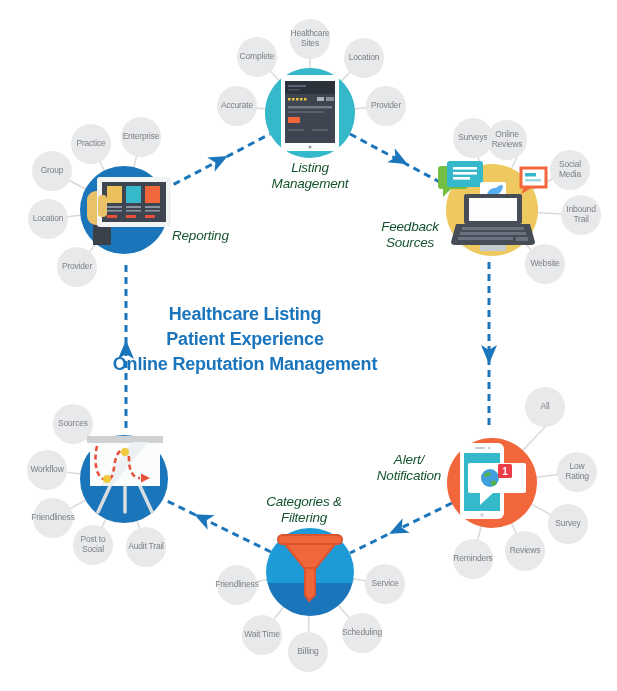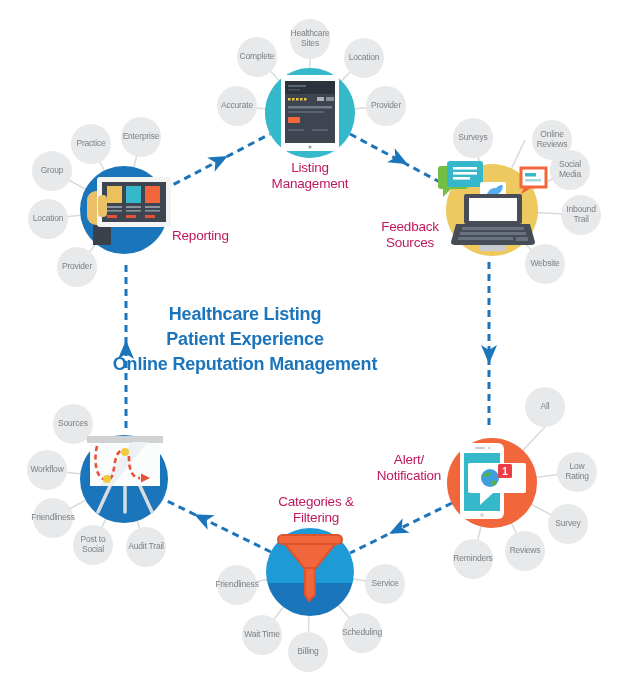--- a/index.html
+++ b/index.html
@@ -13,22 +13,22 @@
     background:#e8e9ea;display:flex;align-items:center;justify-content:center;
     text-align:center;font-size:8.5px;line-height:1.12;color:#7e8184;
     letter-spacing:-0.2px;z-index:2;
   }
   .node{
     position:absolute;border-radius:50%;z-index:3;
     display:flex;align-items:center;justify-content:center;
   }
   .node svg{overflow:visible;}
   .nlabel{
-    position:absolute;z-index:4;font-size:13.5px;line-height:1.22;color:#be185d;
-    text-align:center;letter-spacing:-0.2px;
+    position:absolute;z-index:4;font-size:13.5px;line-height:1.22;color:#14532d;
+    text-align:center;letter-spacing:-0.2px;font-style:italic;
   }
   .title{
     position:absolute;left:0;top:302px;width:490px;text-align:center;z-index:4;
     font-weight:bold;font-size:18px;line-height:25px;color:#1b75bc;letter-spacing:-0.2px;
   }
   .conn{stroke:#d9dadb;stroke-width:1.5;}
   .flow{stroke:#1b75bb;stroke-width:3;stroke-dasharray:7 5;fill:none;}
   .head{fill:#1b75bb;}
 </style>
 </head>
@@ -112,21 +112,21 @@
     </g>
   </svg>
 
   <div class="sat" style="left:217px;top:86px">Accurate</div>
   <div class="sat" style="left:237px;top:37px">Complete</div>
   <div class="sat" style="left:290px;top:19px">Healthcare Sites</div>
   <div class="sat" style="left:344px;top:38px">Location</div>
   <div class="sat" style="left:366px;top:86px">Provider</div>
 
   <div class="sat" style="left:453px;top:118px">Surveys</div>
-  <div class="sat" style="left:532px;top:120px">Online Reviews</div>
+  <div class="sat" style="left:487px;top:120px">Online Reviews</div>
   <div class="sat" style="left:550px;top:150px">Social Media</div>
   <div class="sat" style="left:561px;top:195px">Inbound Trail</div>
   <div class="sat" style="left:525px;top:244px">Website</div>
 
   <div class="sat" style="left:32px;top:151px">Group</div>
   <div class="sat" style="left:71px;top:124px">Practice</div>
   <div class="sat" style="left:121px;top:117px">Enterprise</div>
   <div class="sat" style="left:28px;top:199px">Location</div>
   <div class="sat" style="left:57px;top:247px">Provider</div>
 
@@ -272,21 +272,21 @@
       <polygon points="59,37.5 68,42 59,46.5" fill="#e8503a"></polygon>
       <circle cx="25" cy="43" r="4" fill="#f0c93f"></circle>
       <circle cx="43" cy="16" r="4" fill="#f0c93f"></circle>
     </svg>
   </div>
 
   <div class="nlabel" style="left:265px;top:160px;width:90px">Listing Management</div>
   <div class="nlabel" style="left:374px;top:219px;width:72px">Feedback Sources</div>
   <div class="nlabel" style="left:172px;top:228px;width:70px;text-align:left">Reporting</div>
   <div class="nlabel" style="left:368px;top:452px;width:82px">Alert/ Notification</div>
-  <div class="nlabel" style="left:276px;top:494px;width:80px">Categories &amp; Filtering</div>
+  <div class="nlabel" style="left:264px;top:494px;width:80px">Categories &amp; Filtering</div>
 
   <div class="title">
     <div>Healthcare Listing</div>
     <div>Patient Experience</div>
     <div>Online Reputation Management</div>
   </div>
 
 </div>
 
 </body></html>

